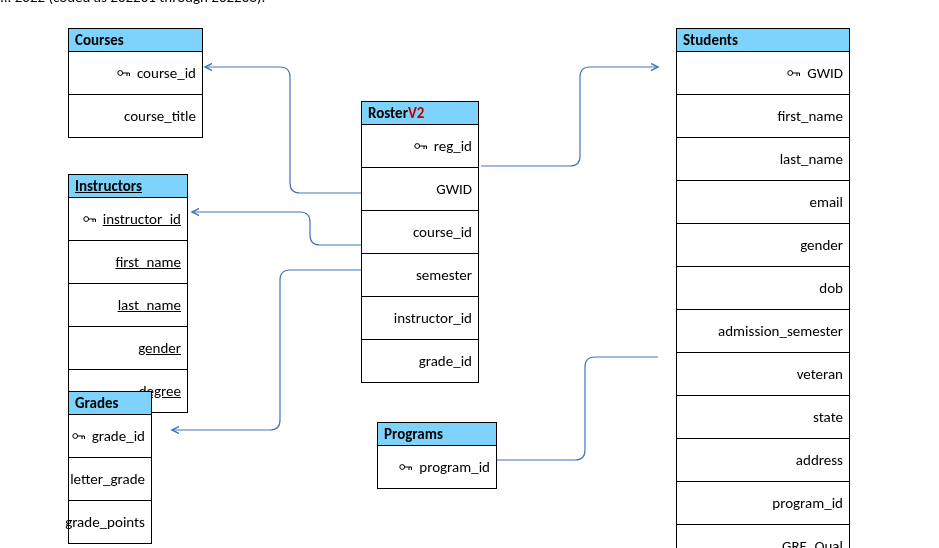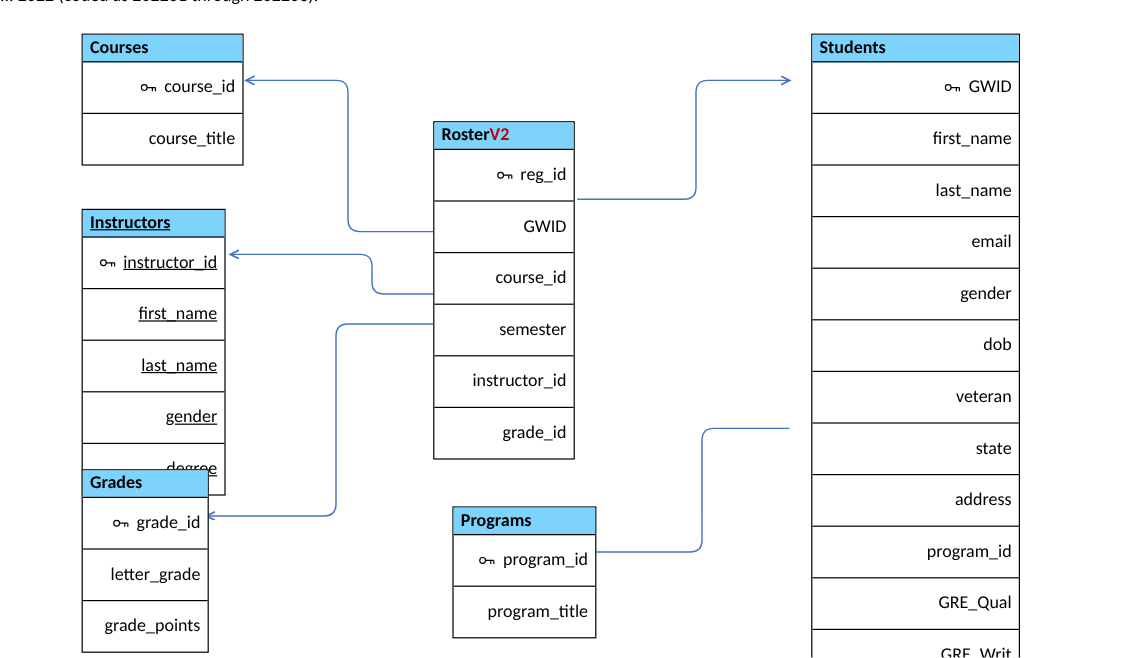--- a/index.html
+++ b/index.html
@@ -119,21 +119,21 @@
       <span>last_name</span>
     </div>
     <div class="table-row">
       <span>gender</span>
     </div>
     <div class="table-row">
       <span>degree</span>
     </div>
   </div>
 
-<div class="table" id="tbl-grades" style="left:68px; top:391px; width:106px;">
+<div class="table" id="tbl-grades" style="left:68px; top:391px; width:84px;">
   <div class="table-header">Grades</div>
 <div class="table-row">
       <span class="pk-icon">
         <svg width="14" height="10" viewBox="0 0 14 10">
           <circle cx="3.2" cy="5" r="2.4" fill="none" stroke="#000" stroke-width="1"></circle>
           <line x1="5.6" y1="5" x2="12.5" y2="5" stroke="#000" stroke-width="1"></line>
           <line x1="10" y1="5" x2="10" y2="8" stroke="#000" stroke-width="1"></line>
           <line x1="12.5" y1="5" x2="12.5" y2="8" stroke="#000" stroke-width="1"></line>
         </svg>
       </span>
@@ -185,23 +185,20 @@
       <span class="pk-icon">
         <svg width="14" height="10" viewBox="0 0 14 10">
           <circle cx="3.2" cy="5" r="2.4" fill="none" stroke="#000" stroke-width="1"></circle>
           <line x1="5.6" y1="5" x2="12.5" y2="5" stroke="#000" stroke-width="1"></line>
           <line x1="10" y1="5" x2="10" y2="8" stroke="#000" stroke-width="1"></line>
           <line x1="12.5" y1="5" x2="12.5" y2="8" stroke="#000" stroke-width="1"></line>
         </svg>
       </span>
       <span>program_id</span>
     </div>
-    <div class="table-row">
-      <span>program_title</span>
-    </div>
   </div>
 
 <div class="table" id="tbl-students" style="left:676px; top:28px; width:174px;">
   <div class="table-header">Students</div>
 <div class="table-row">
       <span class="pk-icon">
         <svg width="14" height="10" viewBox="0 0 14 10">
           <circle cx="3.2" cy="5" r="2.4" fill="none" stroke="#000" stroke-width="1"></circle>
           <line x1="5.6" y1="5" x2="12.5" y2="5" stroke="#000" stroke-width="1"></line>
           <line x1="10" y1="5" x2="10" y2="8" stroke="#000" stroke-width="1"></line>
@@ -219,20 +216,23 @@
     <div class="table-row">
       <span>email</span>
     </div>
     <div class="table-row">
       <span>gender</span>
     </div>
     <div class="table-row">
       <span>dob</span>
     </div>
     <div class="table-row">
+      <span>admission_semester</span>
+    </div>
+    <div class="table-row">
       <span>veteran</span>
     </div>
     <div class="table-row">
       <span>state</span>
     </div>
     <div class="table-row">
       <span>address</span>
     </div>
     <div class="table-row">
       <span>program_id</span>

